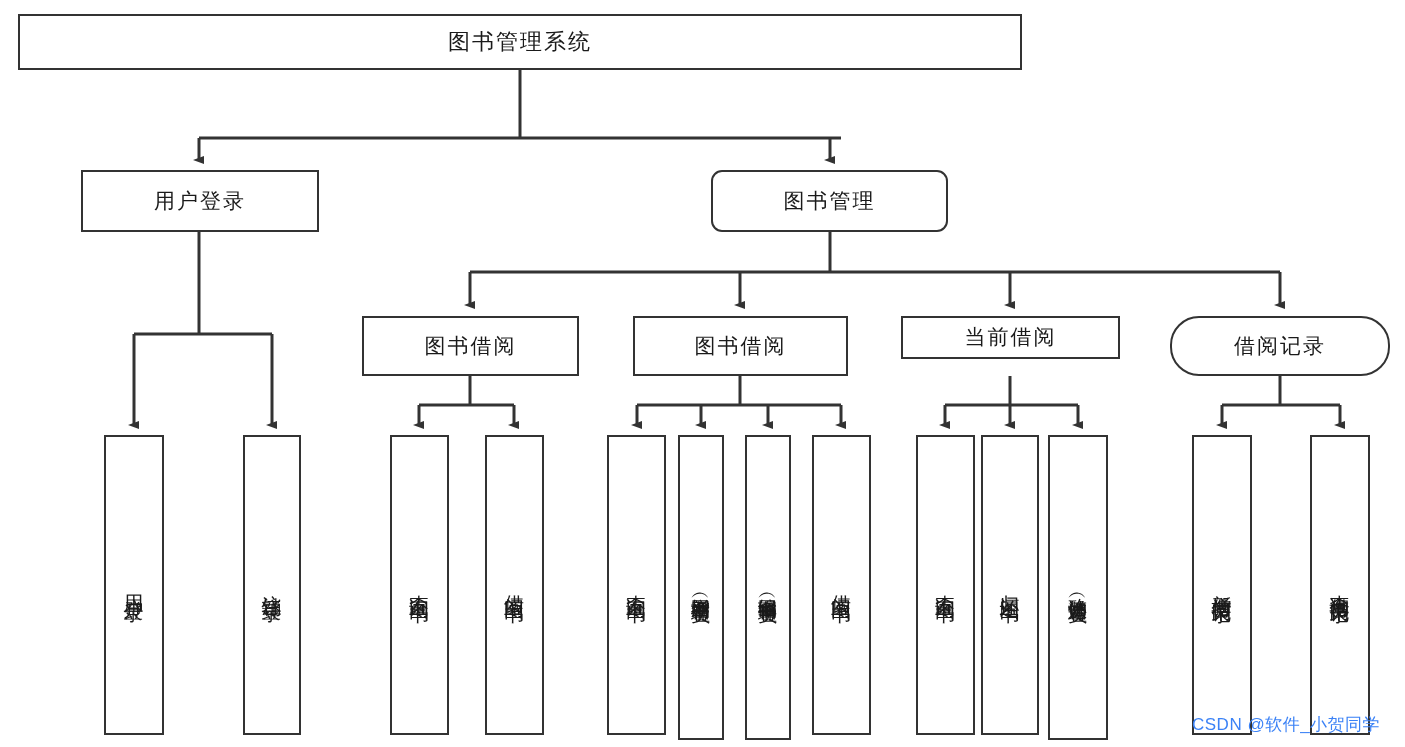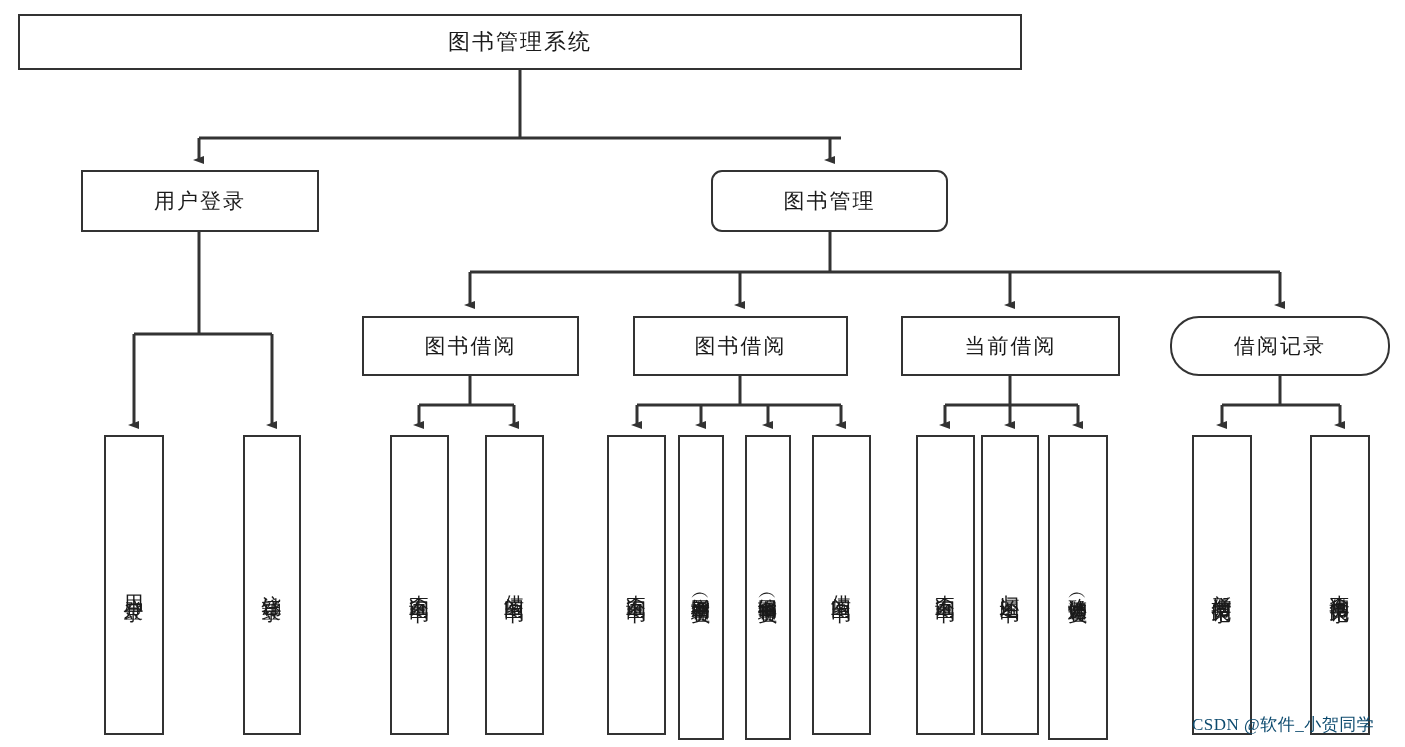--- a/index.html
+++ b/index.html
@@ -64,25 +64,25 @@
     font-size: 20px;
     letter-spacing: 3px;
     line-height: 1;
     white-space: nowrap;
   }
   .watermark {
     position: absolute;
     left: 1192px;
     top: 713px;
     font-size: 17px;
-    color: #0c4a6e;
+    color: #3b82f6;
     letter-spacing: 0.5px;
     white-space: nowrap;
     z-index: 5;
-    font-family: Liberation Serif, serif;
+    font-family: Liberation Sans, sans-serif;
     text-align: right;
   }
 </style>
 </head>
 <body>
 
 <div id="canvas">
 
   <svg id="edges" viewBox="0 0 1405 747" xmlns="http://www.w3.org/2000/svg">
     <defs>
@@ -144,21 +144,21 @@
   <div class="node h-node" style="left:711px; top:170px; width:237px; height:62px;border-radius:11px;">
     <span class="node-label">图书管理</span>
   </div>
 
   <div class="node h-node" style="left:362px; top:316px; width:217px; height:60px;">
     <span class="node-label">图书借阅</span>
   </div>
   <div class="node h-node" style="left:633px; top:316px; width:215px; height:60px;">
     <span class="node-label">图书借阅</span>
   </div>
-  <div class="node h-node" style="left:901px; top:316px; width:219px; height:60px;">
+  <div class="node h-node" style="left:901px; top:316px; width:219px; height:43px;">
     <span class="node-label">当前借阅</span>
   </div>
   <div class="node h-node" style="left:1170px; top:316px; width:220px; height:60px;border-radius:29px;">
     <span class="node-label">借阅记录</span>
   </div>
 
   <div class="node v-node" style="left:104px; top:435px; width:60px; height:300px;">
     <span class="node-label">用户登录</span>
   </div>
   <div class="node v-node" style="left:243px; top:435px; width:58px; height:300px;">

